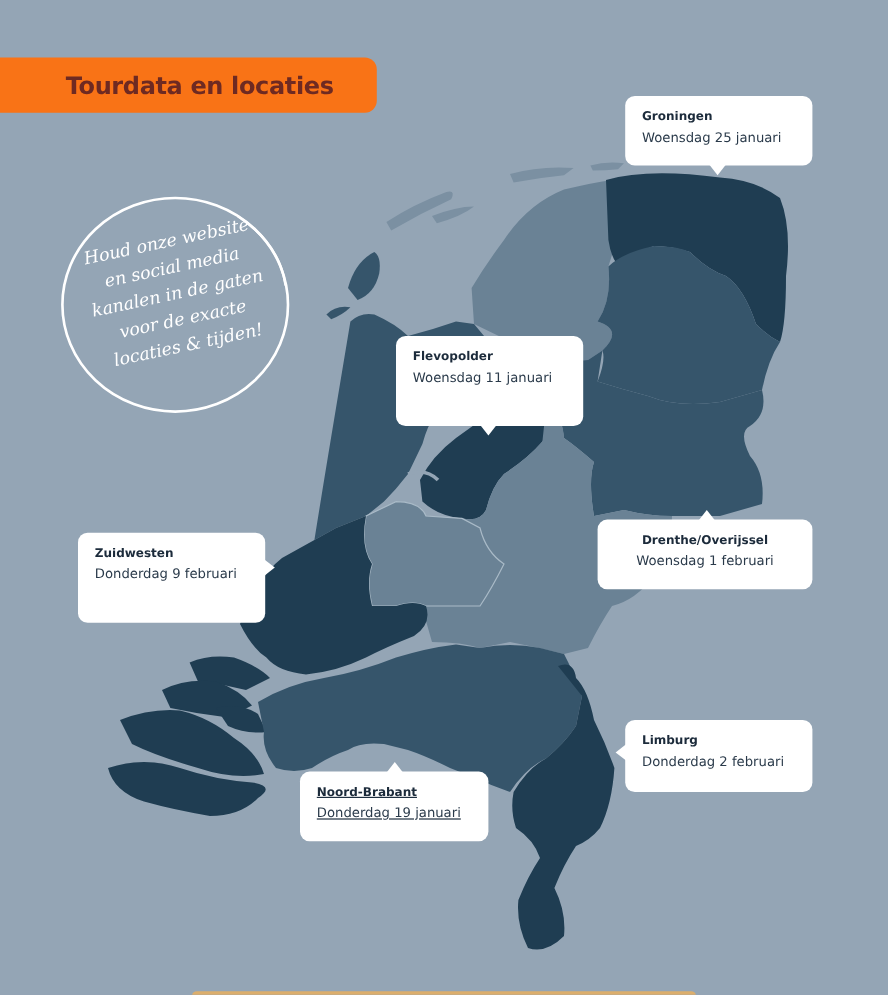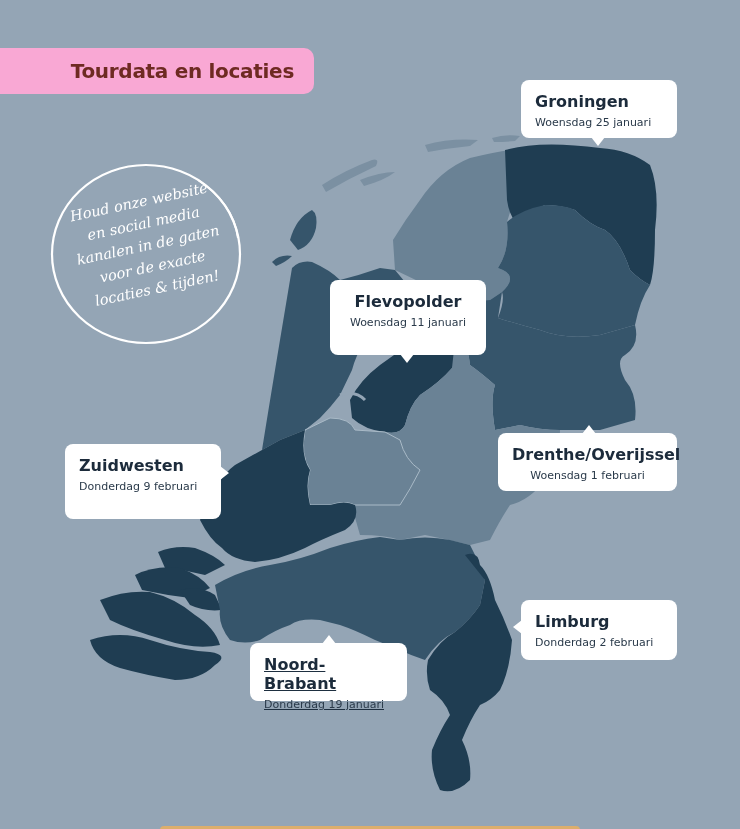--- a/index.html
+++ b/index.html
@@ -3,23 +3,23 @@
   <meta charset="utf-8">
   <style>
     html, body { margin: 0; padding: 0; }
     body {
       width: 740px; height: 829px; overflow: hidden; position: relative;
       background: #94a5b5;
       font-family: "DejaVu Sans", sans-serif;
     }
     .title-banner {
       position: absolute; left: 0; top: 48px; width: 314px; height: 46px;
-      background: #f9a8d4; border-radius: 0 10px 10px 0;
+      background: #f97316; border-radius: 0 10px 10px 0;
       display: flex; align-items: center; justify-content: flex-end;
-      padding-right: 20px; box-sizing: border-box;
+      padding-right: 36px; box-sizing: border-box;
     }
     .title-banner span {
       color: #6e2a22; font-weight: bold; font-size: 20px;
       font-family: "DejaVu Sans", sans-serif; letter-spacing: -0.3px;
     }
     .map { position: absolute; left: 0; top: 0; width: 740px; height: 829px; }
     .note-circle {
       position: absolute; left: 48px; top: 158px; width: 196px; height: 190px;
     }
     .note-text {
@@ -27,21 +27,21 @@
       text-align: center; color: #ffffff; font-style: italic;
       font-family: "DejaVu Serif", serif; font-size: 14.5px; line-height: 22px;
       transform: rotate(-12deg); transform-origin: center;
     }
     .callout {
       position: absolute; background: #ffffff; border-radius: 8px;
       padding: 12px 14px 10px 14px; box-sizing: border-box;
       color: #1e2f40;
     }
     .callout .name {
-      font-weight: bold; font-size: 16px; display: block; margin-bottom: 3px;
+      font-weight: bold; font-size: 10px; display: block; margin-bottom: 3px;
       font-family: "DejaVu Sans", sans-serif; color: #1c2b3b;
     }
     .callout .date {
       font-size: 11px; display: block; line-height: 17px;
       font-family: "DejaVu Sans", sans-serif; color: #2a3a4a;
     }
     .callout::after {
       content: ""; position: absolute; width: 0; height: 0;
     }
     .arrow-down::after {
@@ -122,21 +122,21 @@
   <div>kanalen in de gaten</div>
   <div>voor de exacte</div>
   <div>locaties &amp; tijden!</div>
 </div>
 
 <div class="callout arrow-down" style="left:521px; top:80px; width:156px; height:58px; --ax:70px;">
   <span class="name">Groningen</span>
   <span class="date">Woensdag 25 januari</span>
 </div>
 
-<div class="callout arrow-down" style="left:330px; top:280px; width:156px; height:75px;text-align:center; --ax:70px;">
+<div class="callout arrow-down" style="left:330px; top:280px; width:156px; height:75px; --ax:70px;">
   <span class="name">Flevopolder</span>
   <span class="date">Woensdag 11 januari</span>
 </div>
 
 <div class="callout arrow-right" style="left:65px; top:444px; width:156px; height:75px; --ay:22px;">
   <span class="name">Zuidwesten</span>
   <span class="date">Donderdag 9 februari</span>
 </div>
 
 <div class="callout arrow-up" style="left:498px; top:433px; width:179px; height:58px;text-align:center; --ax:84px;">

